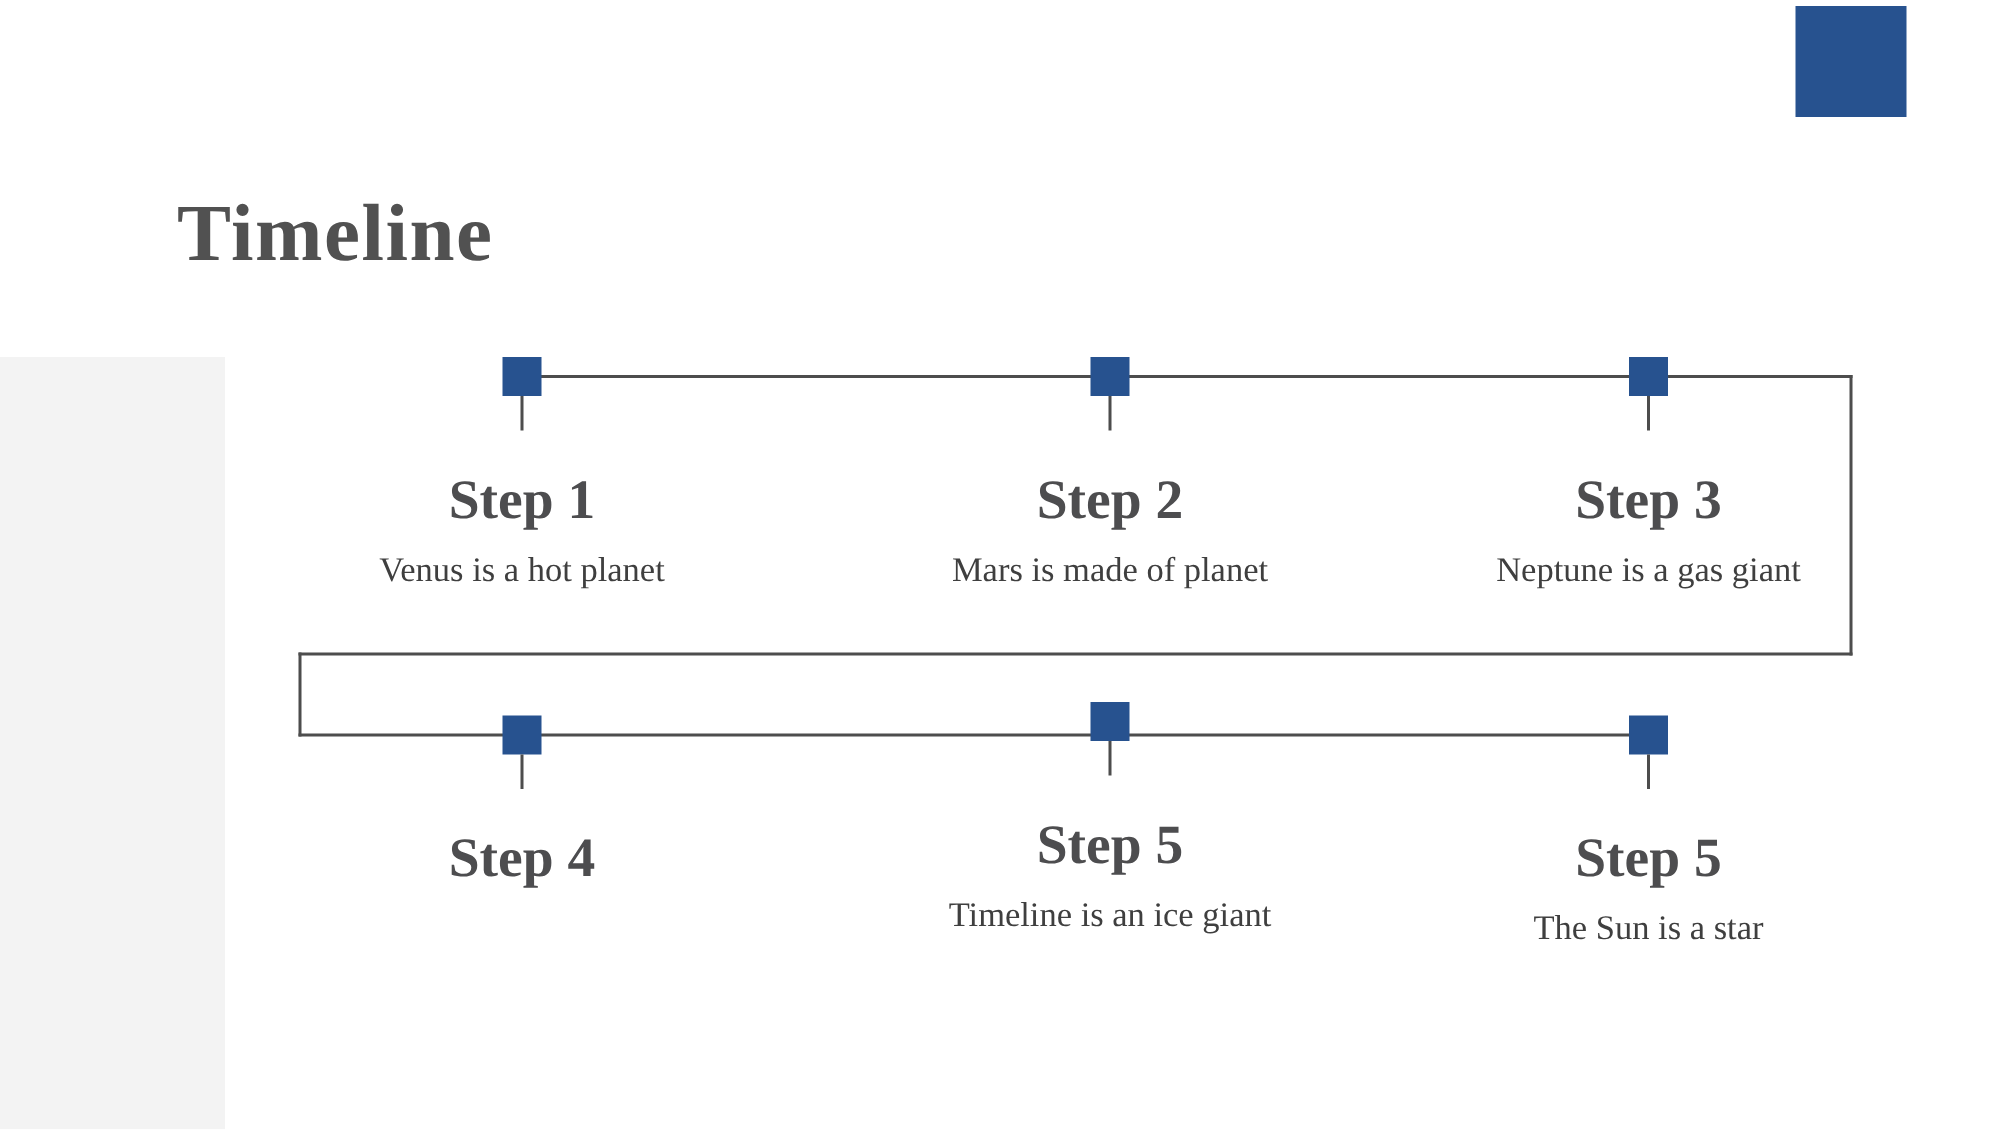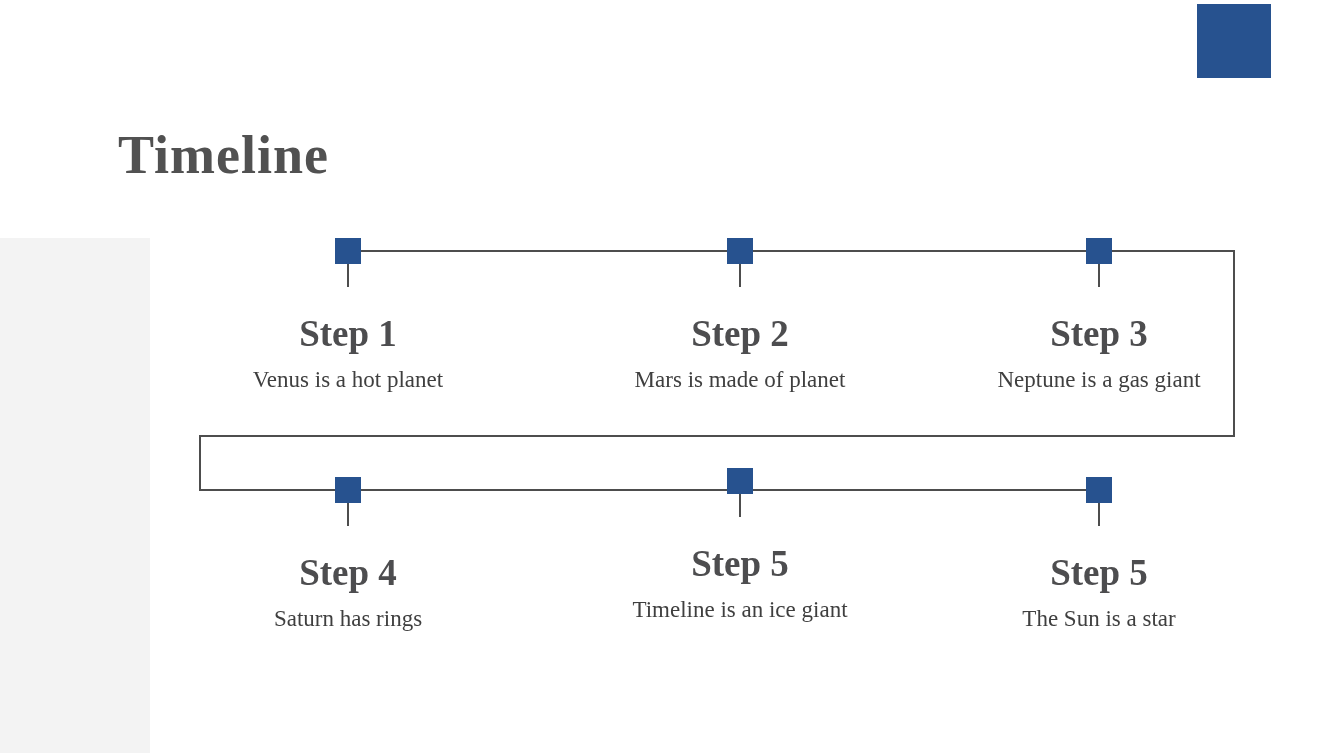--- a/index.html
+++ b/index.html
@@ -115,21 +115,20 @@
     <div class="marker"></div>
     <div class="tick"></div>
     <div class="label">Step 3</div>
     <div class="desc">Neptune is a gas giant</div>
   </div>
 
   <div class="step s4">
     <div class="marker"></div>
     <div class="tick"></div>
     <div class="label">Step 4</div>
-    <div class="desc">Saturn has rings</div>
   </div>
 
   <div class="step s5">
     <div class="marker"></div>
     <div class="tick"></div>
     <div class="label">Step 5</div>
     <div class="desc">Timeline is an ice giant</div>
   </div>
 
   <div class="step s6">

